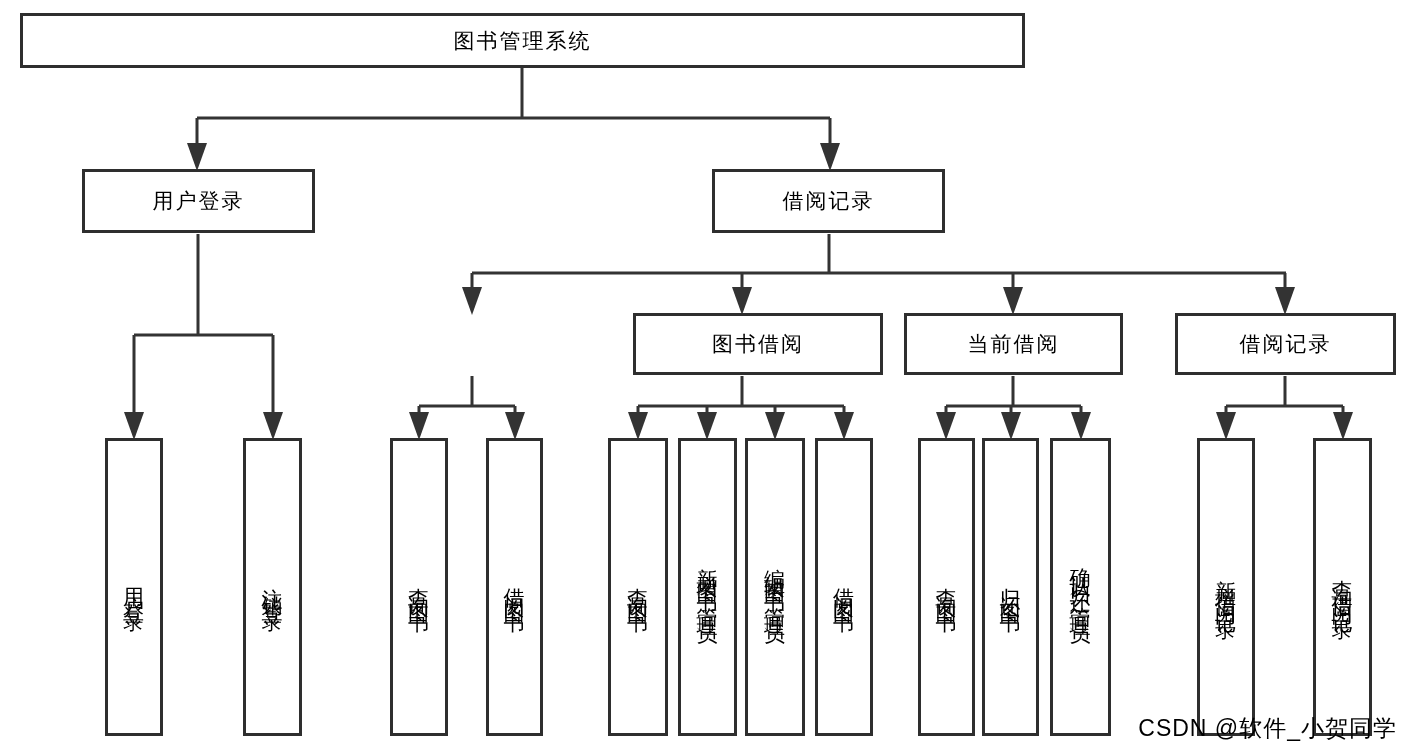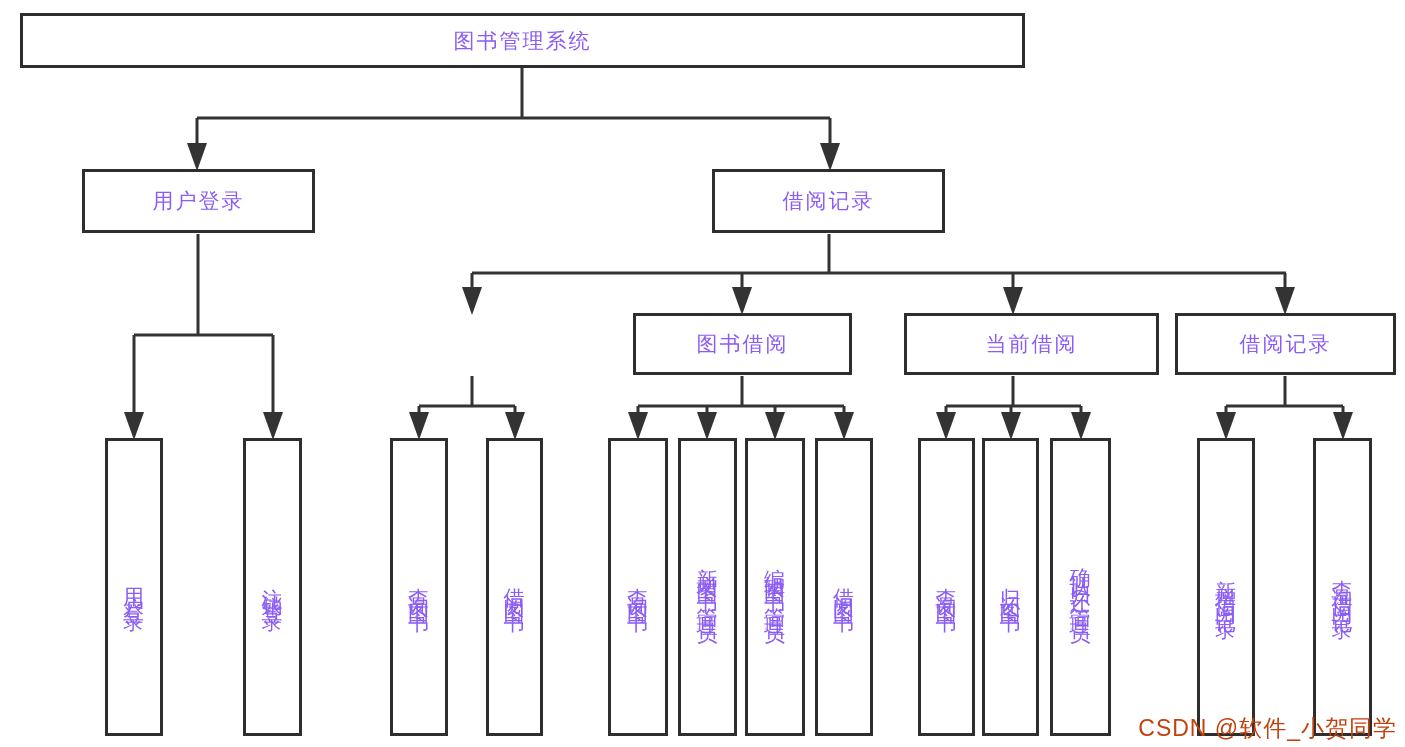--- a/index.html
+++ b/index.html
@@ -9,21 +9,21 @@
     background:#ffffff;
     font-family:"Liberation Sans","DejaVu Sans",sans-serif;
     overflow:hidden;
   }
   #connectors{position:absolute;left:0;top:0;z-index:0;}
   .hnode,.vnode{
     position:absolute;
     box-sizing:border-box;
     background:#ffffff;
     border:3px solid #2e2e2e;
-    color:#8b5cf6;
+    color:#000000;
     display:flex;
     align-items:center;
     justify-content:center;
     z-index:1;
   }
   .hnode{
     font-size:21px;
     letter-spacing:2px;
   }
   .vnode{
@@ -32,21 +32,21 @@
     text-orientation:mixed;
     font-size:21px;
     letter-spacing:8px;
     line-height:1;
   }
   #watermark{
     position:absolute;
     right:8px;bottom:3px;
     z-index:2;
     font-size:23px;
-    color:#c2410c;
+    color:#000000;
     letter-spacing:1px;
     white-space:nowrap;
   }
 </style>
 </head>
 <body>
 
 <div id="canvas">
 
   <svg id="connectors" width="1405" height="747" viewBox="0 0 1405 747" aria-hidden="true">
@@ -87,22 +87,22 @@
       <polygon points="1216,412 1236,412 1226,440"></polygon>
       <polygon points="1333,412 1353,412 1343,440"></polygon>
     </g>
   </svg>
 
   <div class="hnode" style="left:20px;top:13px;width:1005px;height:55px">图书管理系统</div>
 
   <div class="hnode" style="left:82px;top:169px;width:233px;height:64px">用户登录</div>
   <div class="hnode" style="left:712px;top:169px;width:233px;height:64px">借阅记录</div>
 
-  <div class="hnode" style="left:633px;top:313px;width:219px;height:62px">图书借阅</div>
-  <div class="hnode" style="left:904px;top:313px;width:255px;height:62px">当前借阅</div>
+  <div class="hnode" style="left:633px;top:313px;width:250px;height:62px">图书借阅</div>
+  <div class="hnode" style="left:904px;top:313px;width:219px;height:62px">当前借阅</div>
   <div class="hnode" style="left:1175px;top:313px;width:221px;height:62px">借阅记录</div>
 
   <div class="vnode" style="left:105px;width:58px">用户登录</div>
   <div class="vnode" style="left:243px;width:59px">注销登录</div>
 
   <div class="vnode" style="left:390px;width:58px">查询图书</div>
   <div class="vnode" style="left:486px;width:57px">借阅图书</div>
 
   <div class="vnode" style="left:608px;width:60px">查询图书</div>
   <div class="vnode" style="left:678px;width:59px">新增图书（管理员）</div>

